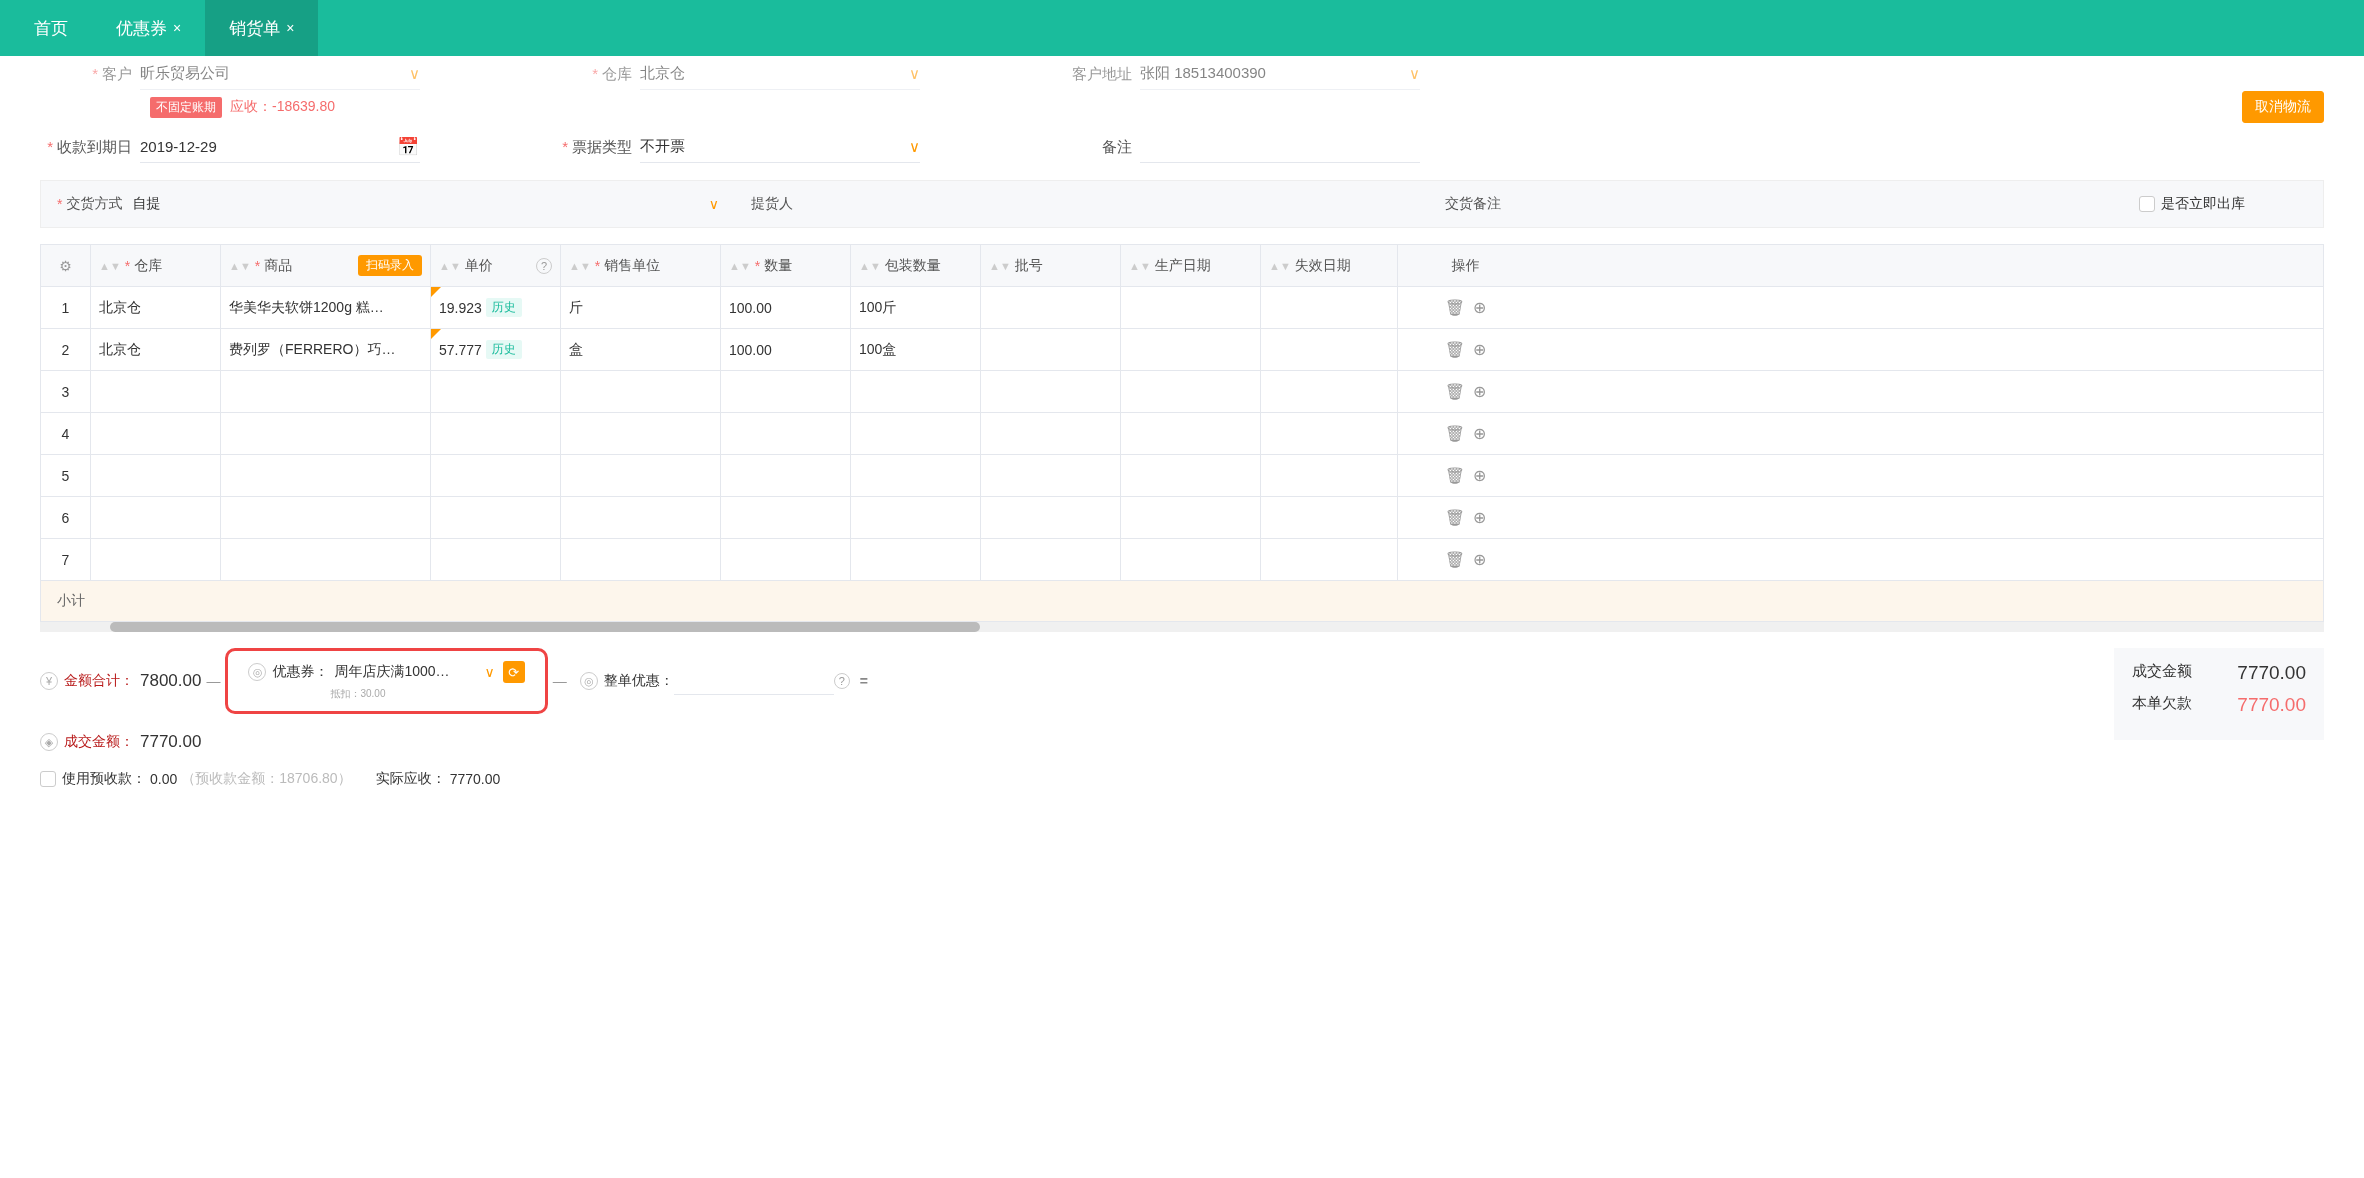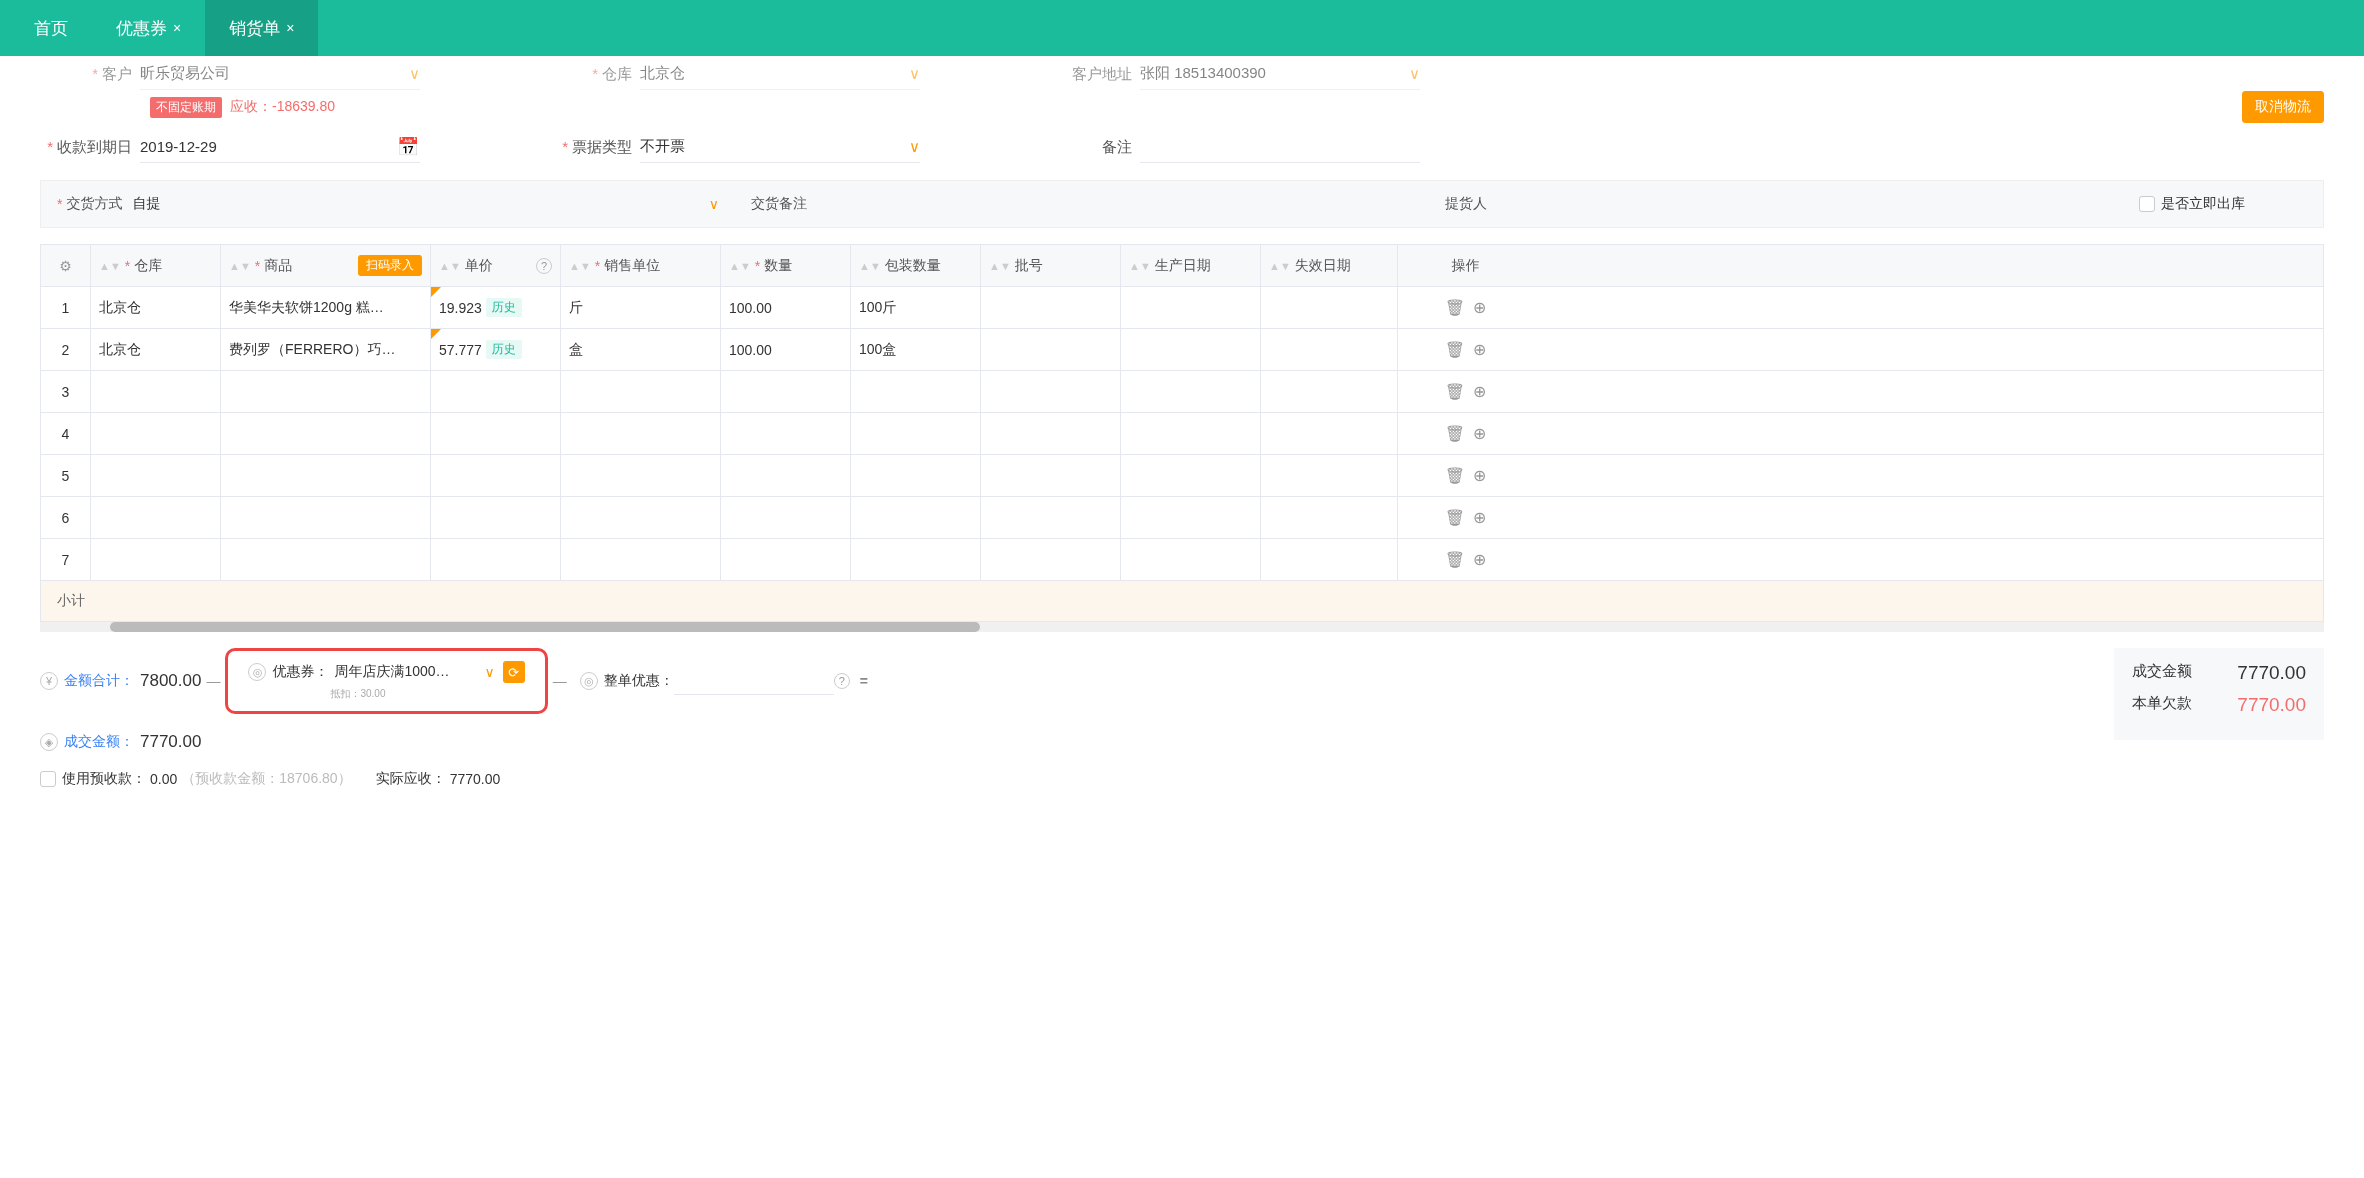--- a/index.html
+++ b/index.html
@@ -50,21 +50,21 @@
 .table-row { display: flex; border-bottom: 1px solid #e4e7ed; height: 42px; }
 .hist-badge { background: #e6f9f5; color: #1abc9c; padding: 1px 6px; font-size: 12px; border-radius: 2px; margin-left: 4px; }
 .price-tri { position: absolute; top: 0; left: 0; width: 0; height: 0; border-left: 10px solid #f90; border-bottom: 10px solid transparent; }
 .row-icon { color: #999; cursor: pointer; font-size: 16px; margin: 0 4px; }
 .subtotal-row { background: #fdf6ec; height: 40px; display: flex; align-items: center; padding: 0 16px; color: #666; }
 .hscroll { height: 10px; margin: 0 40px; background: #f0f0f0; position: relative; }
 .hscroll-thumb { position: absolute; left: 70px; width: 870px; height: 10px; background: #bbb; border-radius: 5px; }
 
 .bottom-area { padding: 16px 40px; position: relative; }
 .bottom-row { display: flex; align-items: center; margin-bottom: 18px; }
-.amount-label { color: #3b82f6; display: flex; align-items: center; }
+.amount-label { color: #b91c1c; display: flex; align-items: center; }
 .amount-val { font-size: 17px; font-weight: 500; margin-left: 6px; }
 .circ-icon { border: 1px solid #ccc; border-radius: 50%; width: 18px; height: 18px; display: inline-flex; align-items: center; justify-content: center; font-size: 11px; color: #aaa; margin-right: 6px; }
 .dash { flex: 0 0 24px; text-align: center; color: #999; }
 
 .coupon-box { border: 3px solid #ef4444; border-radius: 10px; padding: 10px 20px; display: flex; flex-direction: column; }
 .coupon-row1 { display: flex; align-items: center; }
 .coupon-val { width: 150px; display: inline-block; overflow: hidden; white-space: nowrap; text-overflow: ellipsis; margin-left: 6px; }
 .refresh-btn { background: #f90; color: #fff; width: 22px; height: 22px; border-radius: 3px; display: inline-flex; align-items: center; justify-content: center; margin-left: 8px; font-size: 13px; }
 .coupon-row2 { color: #aaa; font-size: 10px; padding-left: 82px; margin-top: 4px; }
 
@@ -150,25 +150,25 @@
 </div>
 
 <div class="delivery-row">
   <div class="delivery-group">
     <span class="req">*</span>
       <span class="delivery-label">交货方式</span>
     <span class="delivery-val"><span>自提</span></span>
     <span style="color:#f90;">∨</span>
   </div>
   <div class="delivery-group">
+      <span class="delivery-label">提货人</span>
+      <span class="delivery-val"></span>
+    </div>
+  <div class="delivery-group">
       <span class="delivery-label">交货备注</span>
-      <span class="delivery-val"></span>
-    </div>
-  <div class="delivery-group">
-      <span class="delivery-label">提货人</span>
       <span class="delivery-val"></span>
     </div>
   <div class="delivery-group" style="flex:0 0 200px;">
       <span class="checkbox"></span>
       <span>是否立即出库</span>
     </div>
 </div>
 
 <div class="table-wrap">
   <div class="table-head">

